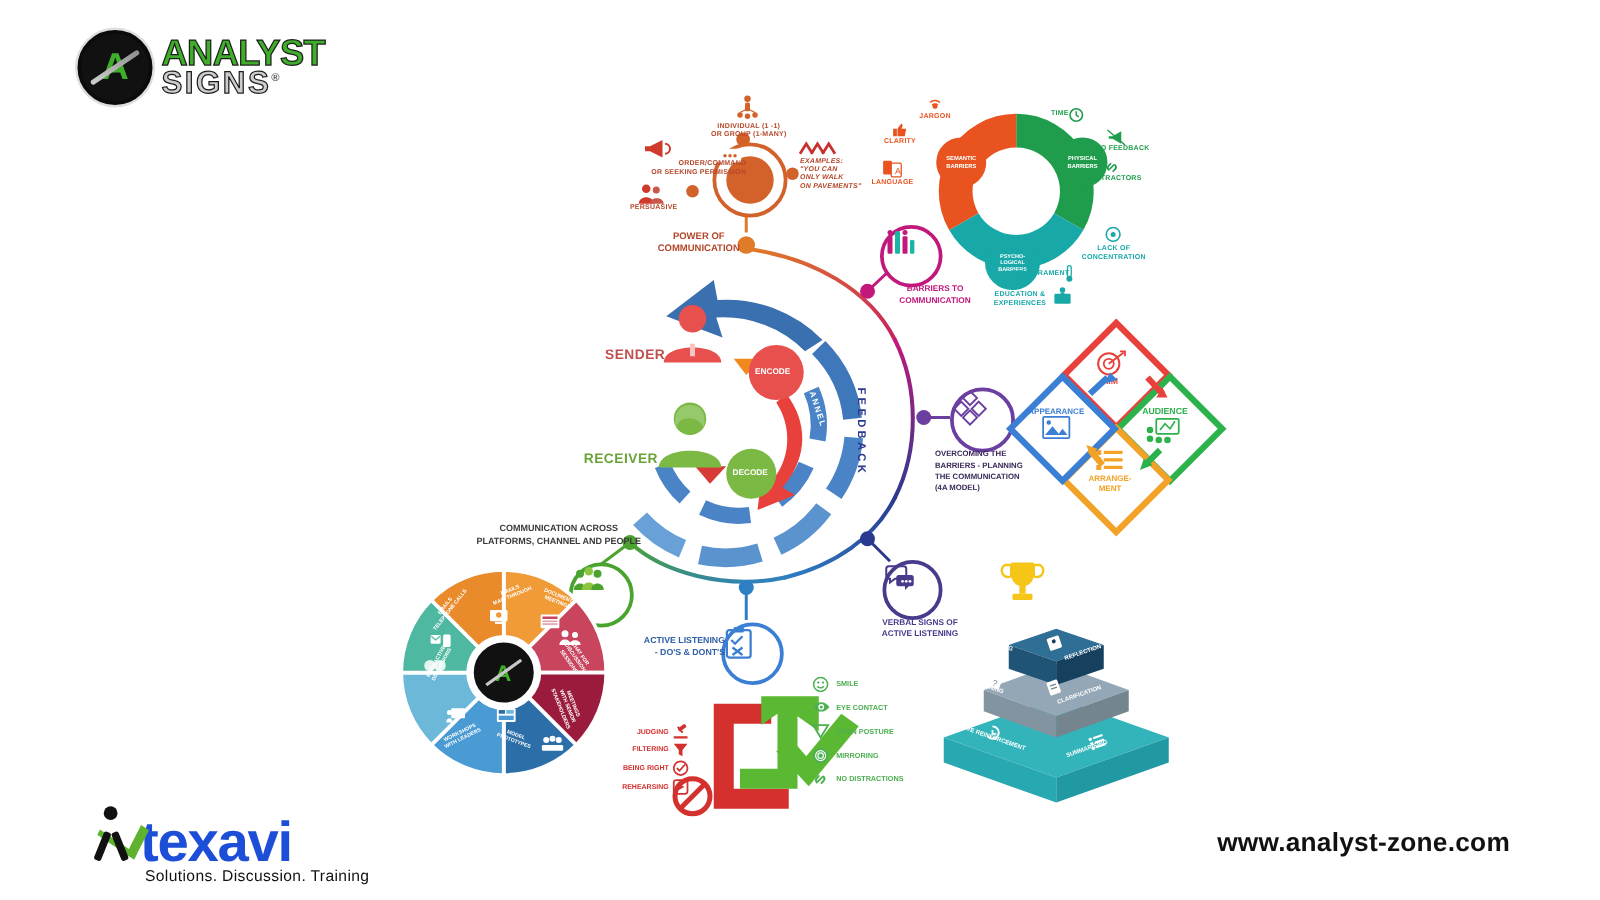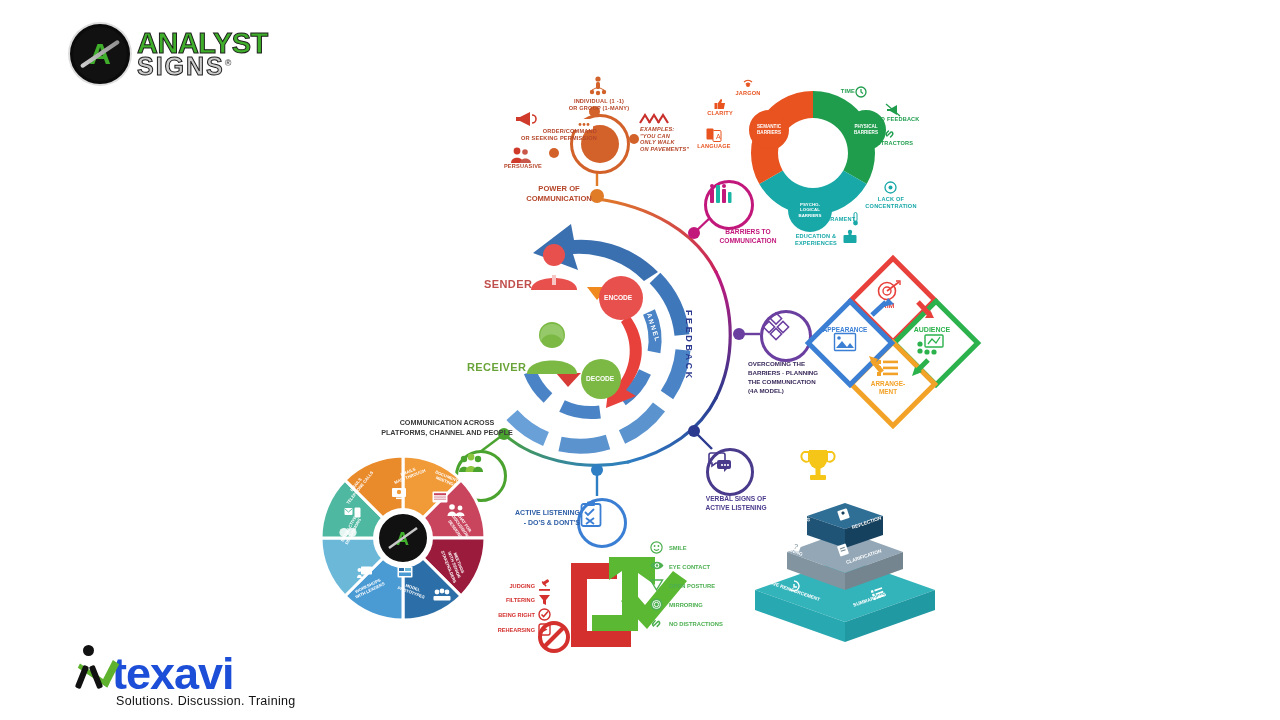--- a/index.html
+++ b/index.html
@@ -4,21 +4,21 @@
 <style>
   html,body{margin:0;padding:0;}
   body{
     width:1280px;height:720px;background:#ffffff;overflow:hidden;
     font-family:"Liberation Sans", sans-serif;
     -webkit-font-smoothing:antialiased;
   }
   #canvas{position:relative;width:1280px;height:720px;}
 
   
-  #az-logo{position:absolute;left:70px;top:25px;width:190px;height:58px;display:flex;align-items:center;}
+  #az-logo{position:absolute;left:70px;top:25px;width:190px;height:58px;display:flex;align-items:center;justify-content:flex-end;}
   #az-mark{width:54px;height:54px;border-radius:50%;background:#111;border:3px solid #0b0b0b;
            display:flex;align-items:center;justify-content:center;position:relative;flex:0 0 auto;
            box-shadow:0 0 0 2px #dedede;}
   #az-mark .a-glyph{font-weight:bold;font-size:30px;color:#3fae2a;line-height:1;}
   #az-mark .slash{position:absolute;width:46px;height:4px;background:linear-gradient(90deg,#cfcfcf,#8f8f8f);
            transform:rotate(-34deg);border-radius:2px;}
   #az-words{margin-left:7px;line-height:0.84;}
   #az-words .l1{font-size:29px;font-weight:bold;letter-spacing:-0.5px;color:#3fae2a;
            -webkit-text-stroke:1px #1c1c1c;}
   #az-words .l2{font-size:25px;font-weight:bold;letter-spacing:2px;color:#cdcdcd;
@@ -735,14 +735,15 @@
         <span class="legs">
             <i></i>
             <i></i>
           </span>
       </span>
       <span>texavi</span>
     </div>
     <div class="tx-sub">Solutions. Discussion. Training</div>
   </div>
 
+  <div id="site-url">www.analyst-zone.com</div>
 
 </div>
 
 </body></html>

